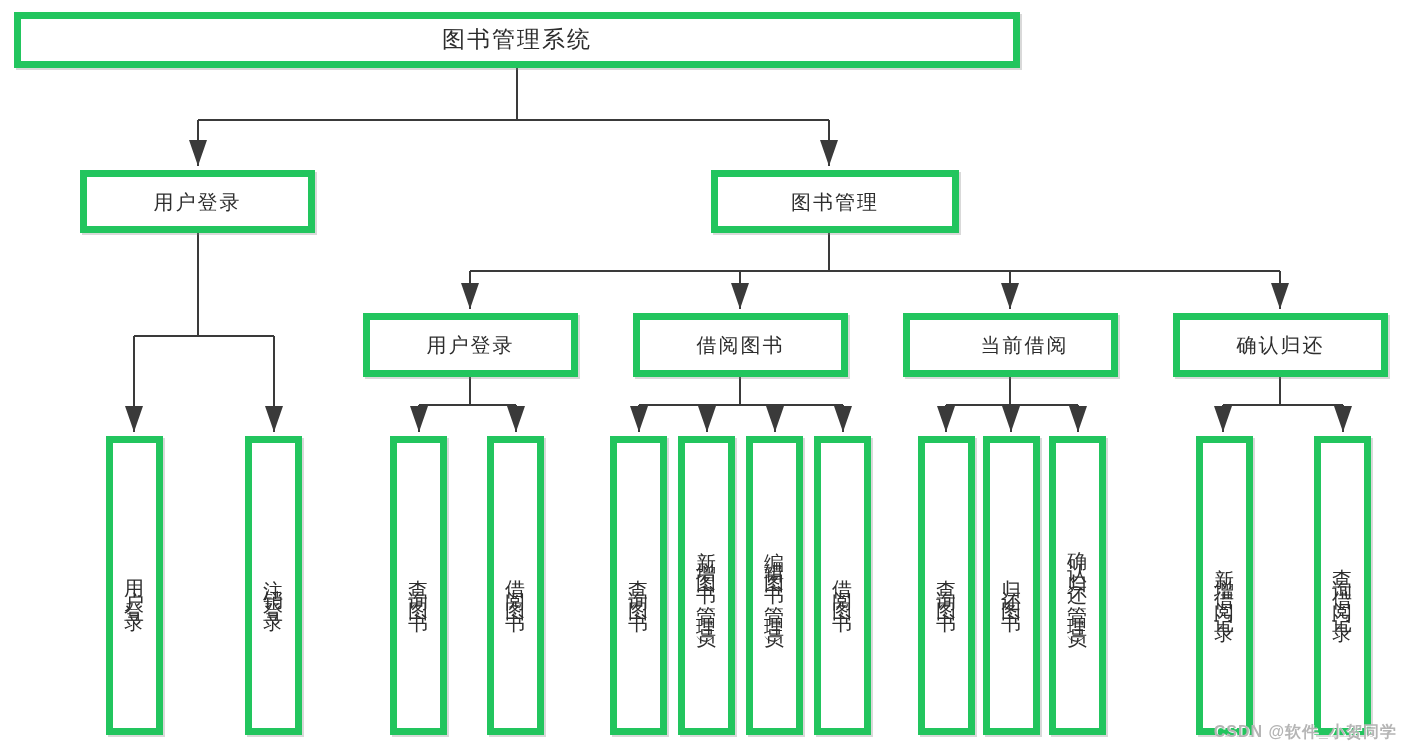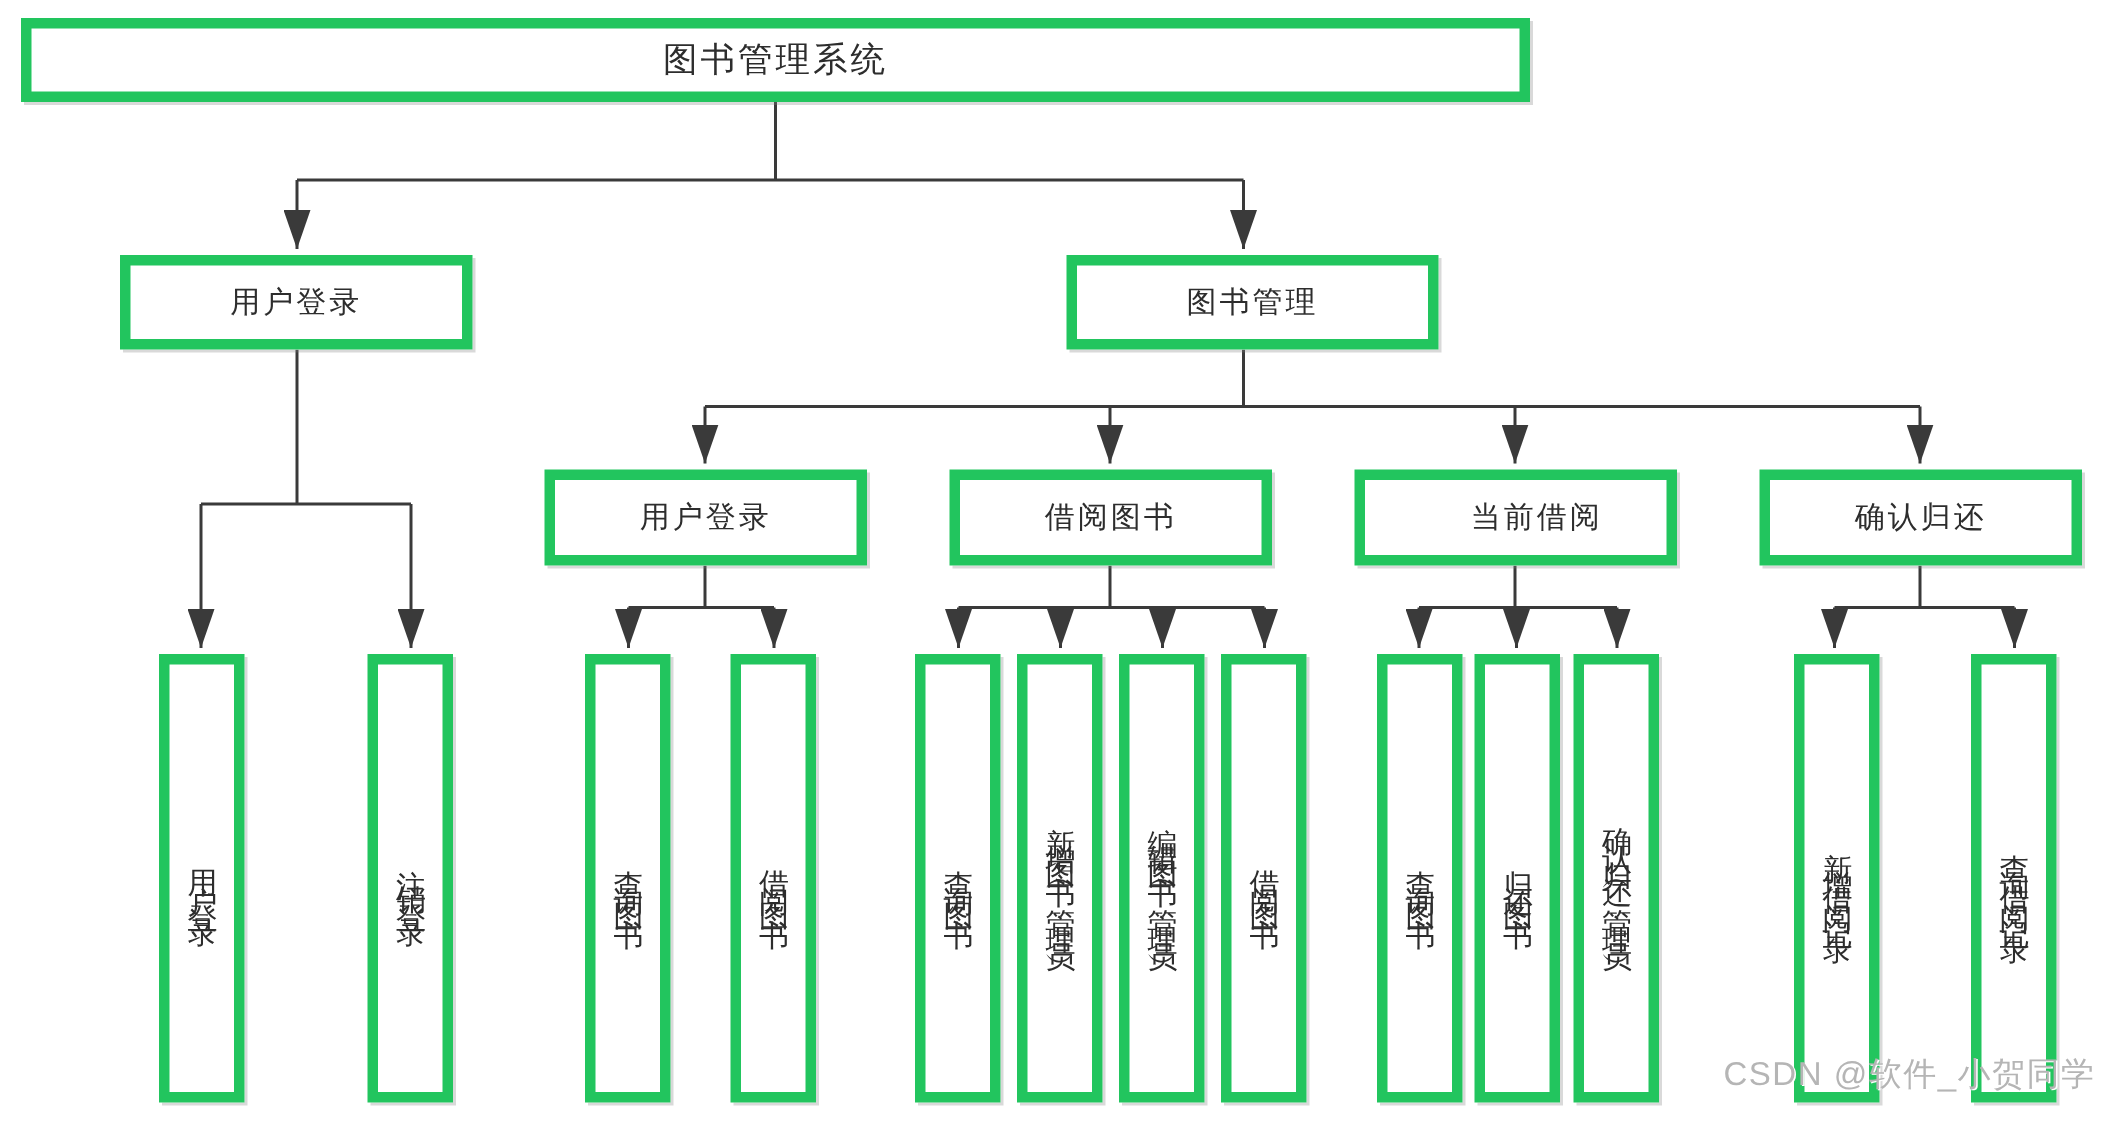--- a/index.html
+++ b/index.html
@@ -48,26 +48,27 @@
     writing-mode: vertical-rl;
     text-orientation: mixed;
     font-size: 20px;
     letter-spacing: 11px;
     line-height: 1;
     max-height: 285px;
   }
   .watermark {
     position: absolute;
     right: 8px;
-    bottom: 16px;
-    font-size: 22px;
+    bottom: 4px;
+    font-size: 16px;
     color: #b5b5b5;
     letter-spacing: 1px;
     text-shadow: 1px 1px 0 #ffffff;
     white-space: nowrap;
+    font-weight: bold;
   }
 </style>
 </head>
 <body>
 
 <div class="stage">
 
   <svg class="connectors" width="1405" height="747" viewBox="0 0 1405 747" xmlns="http://www.w3.org/2000/svg">
     <defs>
       <marker id="arw" markerUnits="userSpaceOnUse" markerWidth="26" markerHeight="18" refX="26" refY="9" orient="auto">

